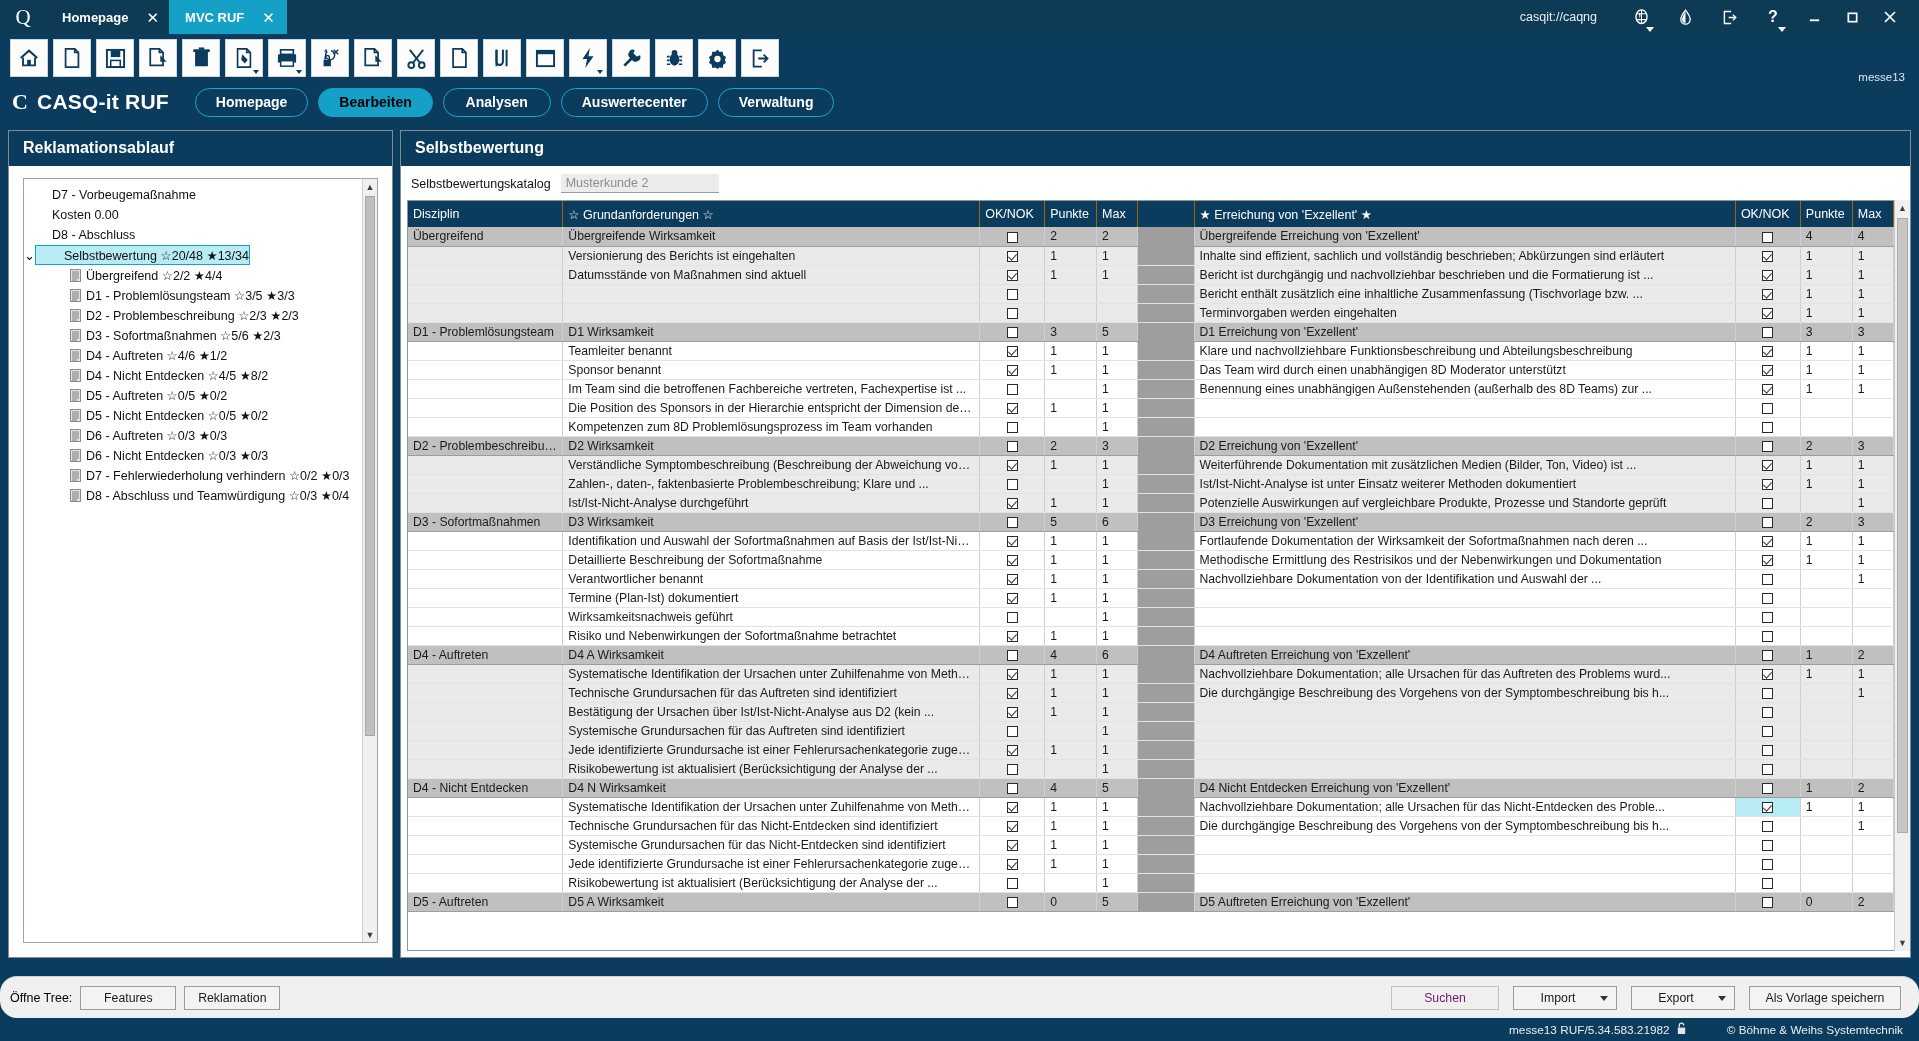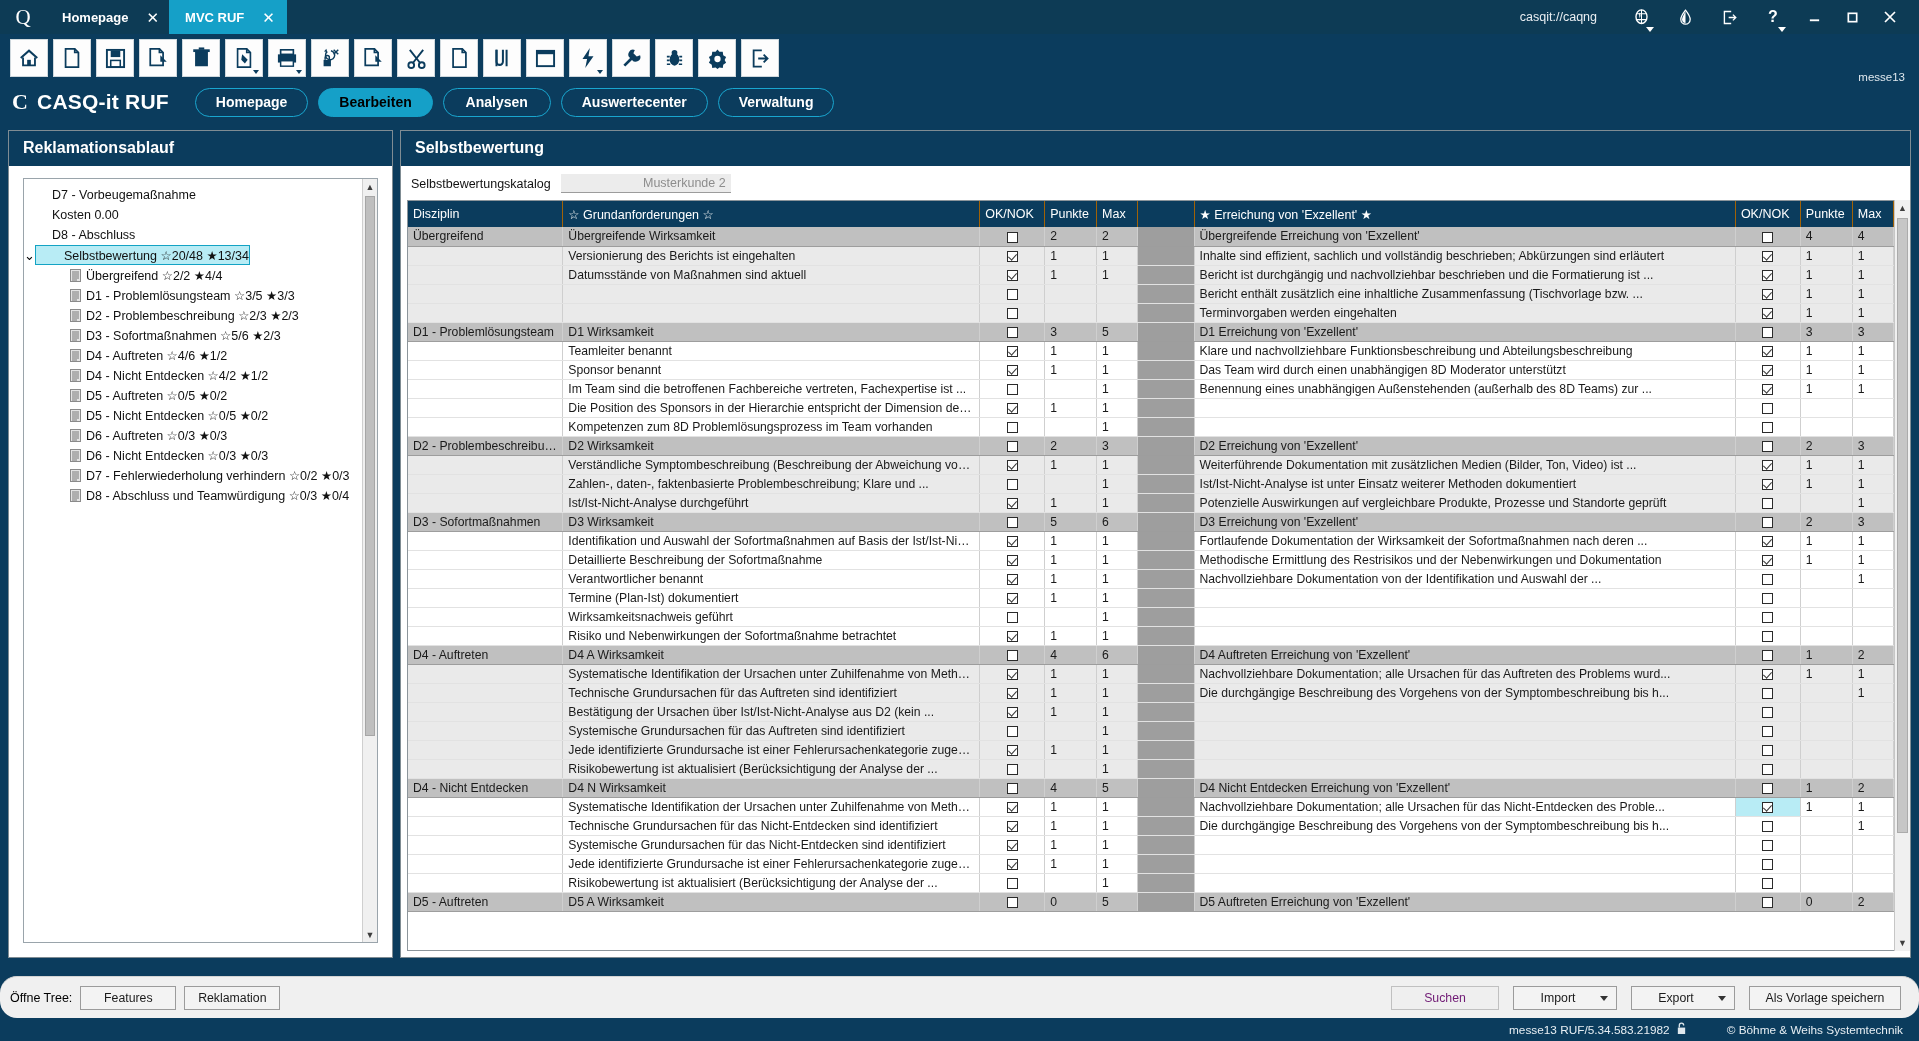--- a/index.html
+++ b/index.html
@@ -108,24 +108,23 @@
   .tnode-row { position:relative; display:flex; align-items:center; height:20px; }
   .doc-ico { width:11px; height:13px; flex:0 0 auto; }
 
   
   .right-panel { flex:1; height:828px; border:1px solid #7f8c93; }
   .catalog-row {
     display:flex; align-items:center; gap:10px; padding:8px 10px 7px 10px; background:#fff;
     font-size:12.5px; color:#111;
   }
   .catalog-input {
-    width:170px; height:19px; background:#ececec; border:none; border-bottom:1px solid #9c9c9c;
+    width:158px; height:19px; background:#ececec; border:none; border-bottom:1px solid #9c9c9c;
     color:#8d8d8d; font-size:12.5px; font-family:"Liberation Sans", sans-serif;
     padding:0 5px;
-    text-align:right;
   }
   .grid-outer { flex:1; display:flex; background:#fff; padding:0 0 6px 6px; overflow:hidden; }
   .grid { flex:1; overflow:hidden; border:1px solid #8c959b; border-right:none;}
   table.tbl { border-collapse:collapse; width:100%; table-layout:fixed; }
   table.tbl th {
     background:#0b3c5d; color:#ffffff; font-size:12.5px; font-weight:normal;
     text-align:left; padding:4px 5px; height:26px; border-right:1px solid #a16207;
     white-space:nowrap; overflow:hidden;
   }
   table.tbl td {
@@ -465,21 +464,21 @@
                     </svg></span>
                   <span>D4 - Auftreten ☆4/6  ★1/2</span>
                 </div>
               </div>
               <div class="tnode-row">
                 <div class="tnode child">
                   <span class="doc-ico"><svg width="11" height="13" viewBox="0 0 11 13">
                       <rect x="0.5" y="0.5" width="10" height="12" fill="#e4e4e4" stroke="#8a8a8a"></rect>
                       <path d="M2 3 H9 M2 5 H9 M2 7 H9 M2 9 H9 M2 11 H7" stroke="#6d6d6d" stroke-width="0.9"></path>
                     </svg></span>
-                  <span>D4 - Nicht Entdecken ☆4/2  ★1/2</span>
+                  <span>D4 - Nicht Entdecken ☆4/5  ★8/2</span>
                 </div>
               </div>
               <div class="tnode-row">
                 <div class="tnode child">
                   <span class="doc-ico"><svg width="11" height="13" viewBox="0 0 11 13">
                       <rect x="0.5" y="0.5" width="10" height="12" fill="#e4e4e4" stroke="#8a8a8a"></rect>
                       <path d="M2 3 H9 M2 5 H9 M2 7 H9 M2 9 H9 M2 11 H7" stroke="#6d6d6d" stroke-width="0.9"></path>
                     </svg></span>
                   <span>D5 - Auftreten ☆0/5  ★0/2</span>
                 </div>

